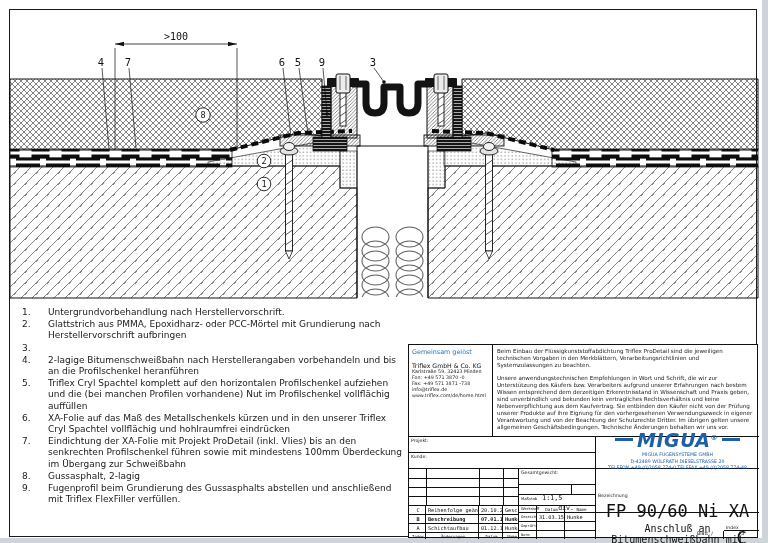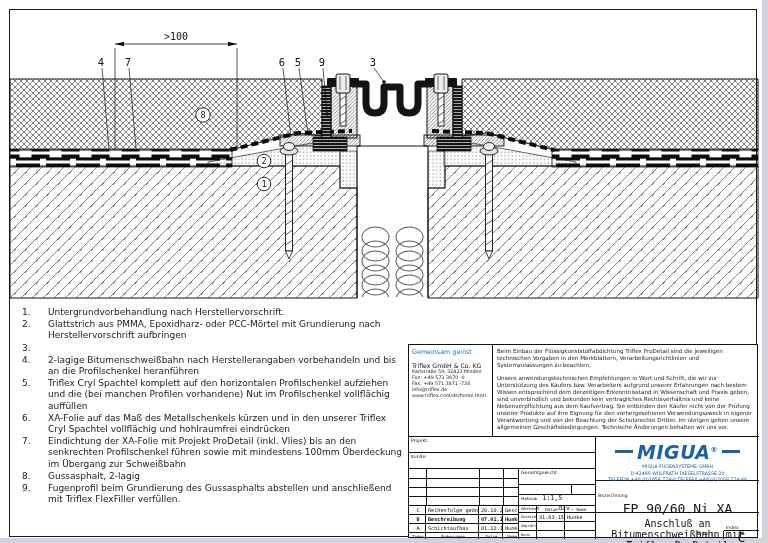--- a/index.html
+++ b/index.html
@@ -21,21 +21,21 @@
   .triflex-slogan{font-size:6.4px;color:#1f73b7;margin-top:1px;}
   .triflex-co{font-size:6.2px;margin-top:6px;}
   .triflex-addr{font-size:4.8px;line-height:6.1px;color:#222;}
   .disc{font-size:5.6px;line-height:7px;color:#1a1a1a;}
   .disc p{margin:0 0 6px 0;}
   .migua-row{display:flex;align-items:center;justify-content:center;margin-top:3px;}
   .migua-text{font-size:19px;font-weight:bold;font-style:italic;color:#1e5fa9;letter-spacing:.5px;line-height:20px;}
   .migua-text sup{font-size:7px;}
   .mline{width:18px;height:3px;background:#1e5fa9;margin:0 4px;}
   .migua-sub{font-size:4.7px;line-height:6.2px;color:#1e5fa9;text-align:center;margin-top:2px;}
-  .big{font-size:13px;font-family:"DejaVu Sans Mono",monospace;}
+  .big{font-size:17px;font-family:"DejaVu Sans Mono",monospace;}
   .mid{font-size:6.6px;font-family:"DejaVu Sans Mono",monospace;}
   .revrow{position:absolute;display:flex;font-size:5.2px;line-height:8px;font-family:"DejaVu Sans Mono",monospace;}
   .revrow span{display:block;box-sizing:border-box;border-right:1px solid #111;padding-left:2px;overflow:hidden;white-space:nowrap;}
   .bold{font-weight:bold;}
   .hline{position:absolute;background:#111;height:1px;}
   .vline{position:absolute;background:#111;width:1px;}
 </style>
 </head>
 <body>
 
@@ -260,21 +260,21 @@
   </div>
 
   <div class="cell disc" style="left:84px;top:0;width:266px;height:92px;border-bottom-width:1px;padding:3px 4px;">
     <p>Beim Einbau der Flüssigkunststoffabdichtung Triflex ProDetail sind die jeweiligen technischen Vorgaben in den Merkblättern, Verarbeitungsrichtlinien und Systemzulassungen zu beachten.</p>
     <p>Unsere anwendungstechnischen Empfehlungen in Wort und Schrift, die wir zur Unterstützung des Käufers bzw. Verarbeiters aufgrund unserer Erfahrungen nach bestem Wissen entsprechend dem derzeitigen Erkenntnisstand in Wissenschaft und Praxis geben, sind unverbindlich und bekunden kein vertragliches Rechtsverhältnis und keine Nebenverpflichtung aus dem Kaufvertrag. Sie entbinden den Käufer nicht von der Prüfung unserer Produkte auf ihre Eignung für den vorhergesehenen Verwendungszweck in eigener Verantwortung und von der Beachtung der Schutzrechte Dritter. Im übrigen gelten unsere allgemeinen Geschäftsbedingungen. Technische Änderungen behalten wir uns vor.</p>
   </div>
 
   <div class="cell lbl" style="left:0;top:92px;width:187px;height:16px;border-right-width:1px;border-bottom-width:1px;padding:1px 2px;"><span>Projekt:</span></div>
   <div class="cell lbl" style="left:0;top:108px;width:187px;height:16px;border-right-width:1px;border-bottom-width:1px;padding:1px 2px;"><span>Kunde:</span></div>
 
-  <div class="cell" style="left:187px;top:92px;width:163px;height:44px;border-bottom-width:1px;">
+  <div class="cell" style="left:187px;top:80px;width:163px;height:44px;border-bottom-width:1px;">
     <div class="migua-row">
       <span class="mline"></span>
       <span class="migua-text"><span>MIGUA</span><sup>®</sup></span>
       <span class="mline"></span>
     </div>
     <div class="migua-sub">
       <div>MIGUA FUGENSYSTEME GMBH</div>
       <div>D-42489 WÜLFRATH  DIESELSTRASSE 20</div>
       <div>TELEFON +49 (0)2058 774-0    TELEFAX +49 (0)2058 774-48</div>
     </div>

